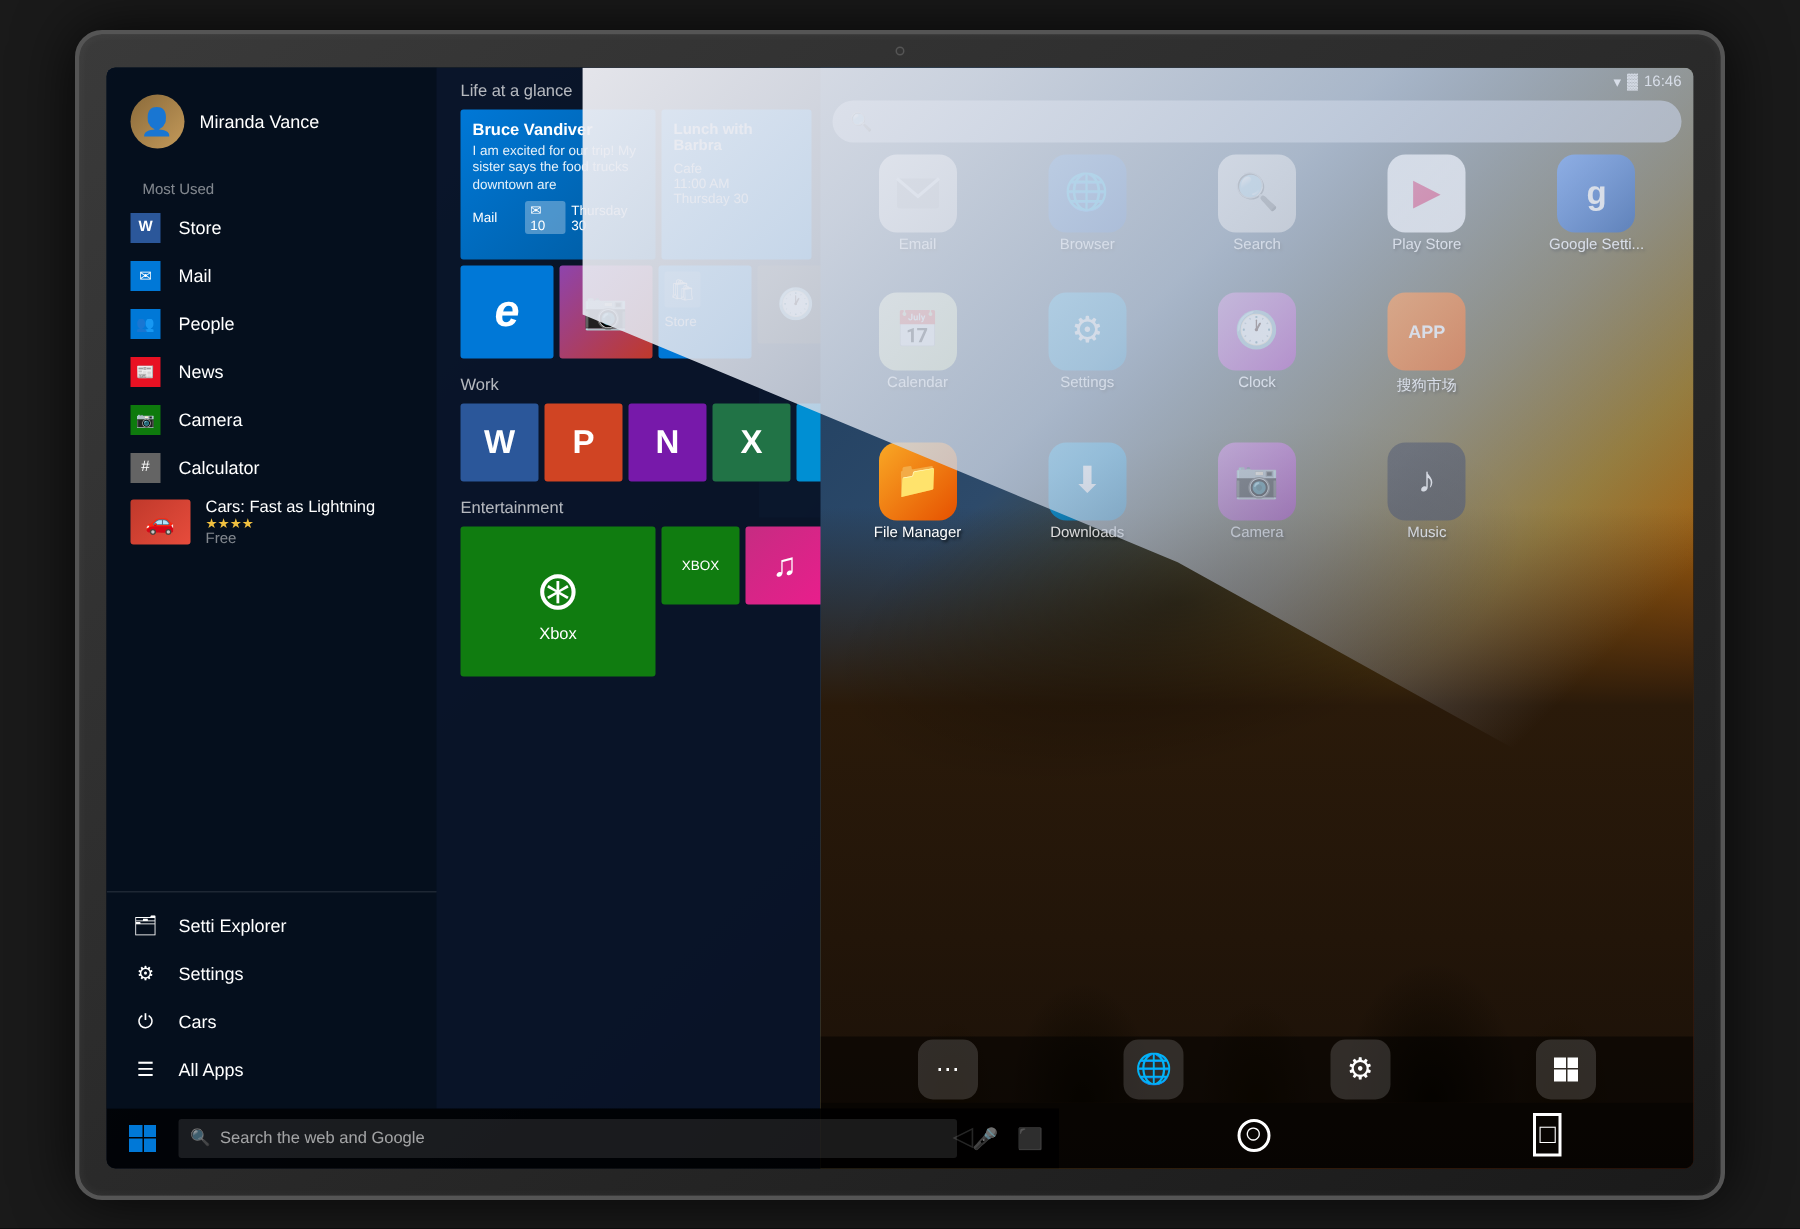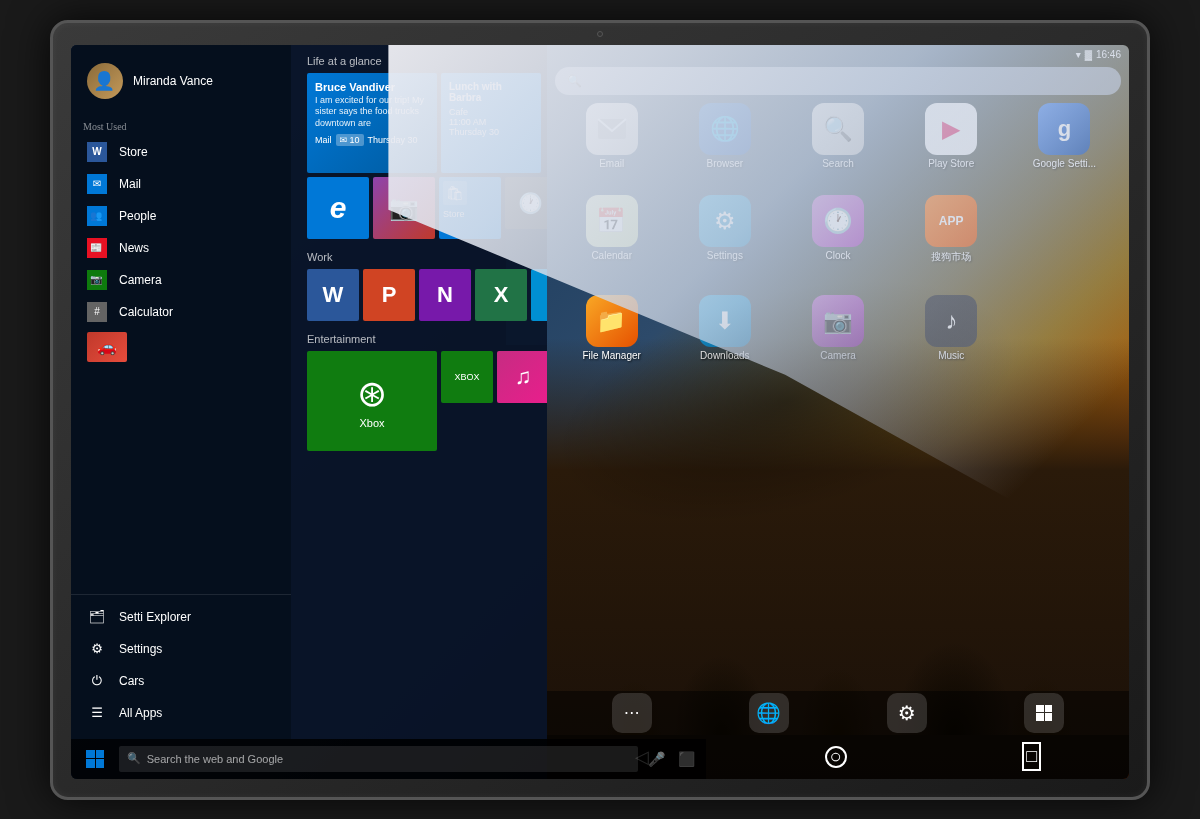--- a/index.html
+++ b/index.html
@@ -162,23 +162,22 @@
     }
 
     .user-name {
       color: #fff;
       font-size: 12px;
     }
 
     .section-label {
       color: rgba(255,255,255,0.5);
       font-size: 10px;
-      padding: 6px 12px 4px;
+      padding: 6px 24px 4px;
       text-transform: none;
-      font-family: Liberation Serif, serif;
     }
 
     .menu-item {
       display: flex;
       align-items: center;
       padding: 6px 16px;
       gap: 12px;
       color: #fff;
       font-size: 12px;
       cursor: pointer;
@@ -590,20 +589,25 @@
             <span>Camera</span>
           </div>
           <div class="menu-item">
             <div class="menu-icon calculator">#</div>
             <span>Calculator</span>
           </div>
 
 
           <div class="suggested-item">
             <div class="suggested-thumb">🚗</div>
+            <div class="suggested-info">
+              <div class="suggested-title">Cars: Fast as Lightning</div>
+              <div class="stars">★★★★</div>
+              <div class="suggested-free">Free</div>
+            </div>
           </div>
 
           <div class="bottom-menu">
             <div class="menu-item">
               <div class="menu-icon">🗂</div>
               <span>Setti Explorer</span>
             </div>
             <div class="menu-item">
               <div class="menu-icon">⚙</div>
               <span>Settings</span>
@@ -622,21 +626,21 @@
         <div class="start-right">
           <div class="tiles-section-label">Life at a glance</div>
 
           <div class="tiles-row1">
 
             <div style="width:130px; height:100px; background:linear-gradient(135deg,#0078d7,#005a9e); border-radius:2px; padding:8px; color:white; overflow:hidden;">
               <div style="font-size:11px; font-weight:bold; margin-bottom:2px;">Bruce Vandiver</div>
               <div style="font-size:9px; line-height:1.3; opacity:0.9;">I am excited for our trip! My sister says the food trucks downtown are</div>
               <div style="margin-top:4px; font-size:9px; display:flex; align-items:center; gap:4px;">
                 <span>Mail</span>
-                <span style="background:rgba(255,255,255,0.3); padding:1px 4px; border-radius:2px;">✉ 10</span>
+                <span style="background:rgba(255,255,255,0.3); padding:1px 4px; border-radius:2px;margin-left:14px;">✉ 10</span>
                 <span>Thursday 30</span>
               </div>
             </div>
 
             <div style="width:100px; height:100px; background:#0078d7; border-radius:2px; padding:8px; color:white;">
               <div style="font-size:10px; font-weight:bold;">Lunch with</div>
               <div style="font-size:10px; font-weight:bold;">Barbra</div>
               <div style="font-size:9px; margin-top:4px;">Cafe</div>
               <div style="font-size:9px;">11:00 AM</div>
               <div style="font-size:9px;">Thursday 30</div>

